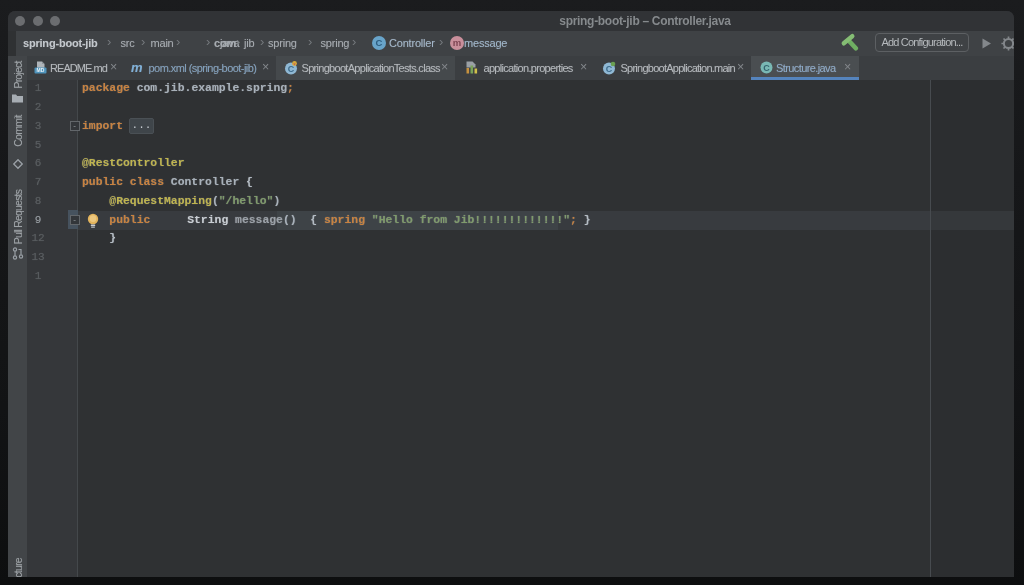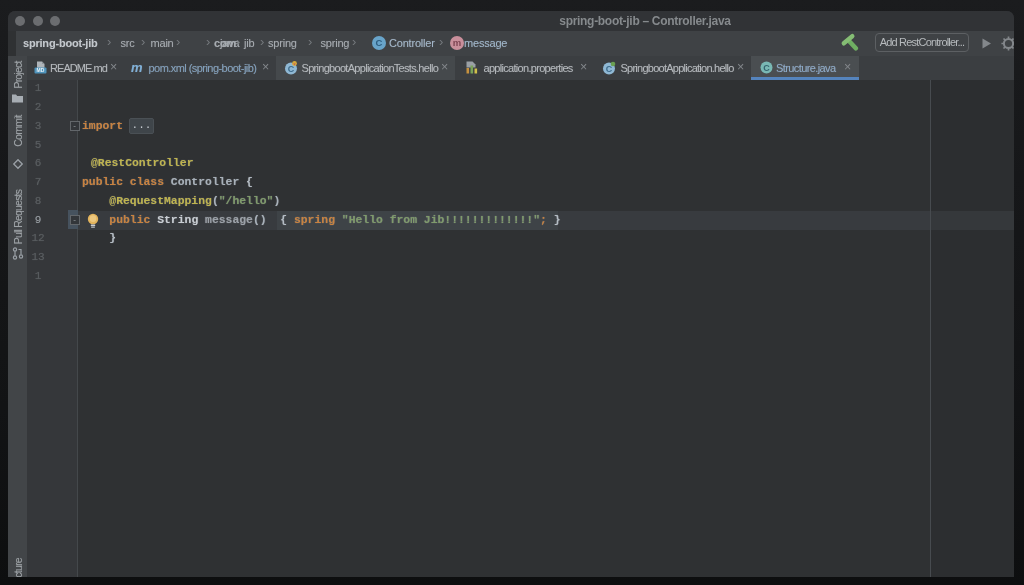--- a/index.html
+++ b/index.html
@@ -29,21 +29,21 @@
   #gutter{position:absolute;left:0;top:0;width:50px;height:497.5px;background:#35373a;border-right:1px solid #44484b;}
   .ln{text-shadow:0 0 1px rgba(200,205,210,0.2);position:absolute;left:0;width:22px;text-align:center;font-family:"Liberation Mono",monospace;
       font-size:11px;color:#585c5f;}
   .code{font-weight:bold;text-shadow:0 0 1.2px rgba(210,210,215,0.38);position:absolute;font-family:"Liberation Mono",monospace;
         font-size:11.4px;line-height:19px;white-space:pre;color:#a8b1ba;}
   .k{color:#c9823f;font-weight:bold;}
   .d{color:#a8b1ba;}
   .an{color:#bfb44e;}
   .s{color:#7f9b6b;}
   .m{color:#9ba1a8;}
-  .cls{color:#c9ced4;font-weight:bold;}
+  .cls{color:#c9ced4;font-weight:bold;margin-left:30px;}
   .br{color:#b4bcc4;font-weight:bold;}
 </style>
 </head>
 <body>
 <div id="win">
 <div id="titlebar">
 <div class="tl" style="left:7.4px;"></div>
 <div class="tl" style="left:24.9px;"></div>
 <div class="tl" style="left:42px;"></div>
 <div id="title">spring-boot-jib – Controller.java</div>
@@ -67,21 +67,21 @@
 <div class="chev" style="left:244px;">›</div>
 <div class="chev" style="left:292px;">›</div>
 <div class="chev" style="left:336px;">›</div>
 <div class="chev" style="left:423px;">›</div>
 <div class="bcico" style="left:356px;background:#68a4ca;color:#2d5d80;">C</div>
 <div class="bcico" style="left:434px;background:#c98f9b;color:#7e4553;">m</div>
 <svg style="position:absolute;left:824px;top:1px;" width="19" height="19" viewBox="0 0 19 19">
 <line x1="9.3" y1="9.3" x2="15.8" y2="16.3" stroke="#6fae62" stroke-width="4.6" stroke-linecap="round"></line>
 <line x1="3.8" y1="11.3" x2="12.3" y2="4.2" stroke="#85bd74" stroke-width="4.4" stroke-linecap="round"></line>
       </svg>
-<div id="addcfg">Add RestController...</div>
+<div id="addcfg">Add Configuration...</div>
 <svg style="position:absolute;left:964px;top:6px;" width="13" height="13" viewBox="0 0 13 13">
 <path d="M2.5 1.5 L11 6.5 L2.5 11.5 Z" fill="#83878b"></path>
       </svg>
 <svg style="position:absolute;left:985px;top:5px;" width="15" height="15" viewBox="0 0 15 15">
 <circle cx="7.5" cy="7.5" r="4.6" fill="none" stroke="#83878b" stroke-width="2"></circle>
 <g stroke="#83878b" stroke-width="1.7">
 <line x1="7.5" y1="0.4" x2="7.5" y2="2.6"></line>
           <line x1="7.5" y1="12.4" x2="7.5" y2="14.6"></line>
 <line x1="0.4" y1="7.5" x2="2.6" y2="7.5"></line>
           <line x1="12.4" y1="7.5" x2="14.6" y2="7.5"></line>
@@ -106,36 +106,36 @@
 <div class="tabx" style="left:83px;">×</div>
 <div class="tabtxt" style="left:104px;color:#7fb0d8;font-weight:bold;font-style:italic;font-size:13px;top:4px;">m</div>
 <div class="tabtxt" style="left:121.5px;color:#81a0bd;letter-spacing:-0.55px;">pom.xml (spring-boot-jib)</div>
 <div class="tabx" style="left:235px;">×</div>
 <svg style="position:absolute;left:257px;top:5px;" width="14" height="14" viewBox="0 0 14 14">
 <circle cx="7" cy="7.5" r="6" fill="#8fb8d4"></circle>
 <text x="7" y="10.8" font-family="Liberation Sans" font-size="9" font-weight="bold" fill="#3c6a8a" text-anchor="middle">C</text>
 <circle cx="10.5" cy="2.5" r="2.4" fill="#d6a93c"></circle>
         <path d="M9.3 2.5 l2.4 0 l-1.2 1.7 z" fill="#c4595c"></path>
       </svg>
-<div class="tabtxt" style="left:274.5px;letter-spacing:-0.7px;">SpringbootApplicationTests.hello</div>
+<div class="tabtxt" style="left:274.5px;letter-spacing:-0.7px;">SpringbootApplicationTests.class</div>
 <div class="tabx" style="left:414px;">×</div>
 <svg style="position:absolute;left:438px;top:5px;" width="14" height="13" viewBox="0 0 14 13">
 <path d="M1.5 0.5 h6 l3 3 v3 h-9 z" fill="#9aa0a5"></path>
 <rect x="1.5" y="7" width="2.6" height="5.5" fill="#c6913f"></rect>
 <rect x="5.5" y="4.5" width="2.6" height="8" fill="#7aa35a"></rect>
 <rect x="9.5" y="7.5" width="2.6" height="5" fill="#cfc04a"></rect>
       </svg>
 <div class="tabtxt" style="left:456.5px;letter-spacing:-0.7px;">application.properties</div>
 <div class="tabx" style="left:553px;">×</div>
 <svg style="position:absolute;left:575px;top:5px;" width="14" height="14" viewBox="0 0 14 14">
 <circle cx="7" cy="7.5" r="6" fill="#8fb8d4"></circle>
 <text x="7" y="10.8" font-family="Liberation Sans" font-size="9" font-weight="bold" fill="#3c6a8a" text-anchor="middle">C</text>
 <circle cx="11" cy="3" r="2.3" fill="#6aa052"></circle>
       </svg>
-<div class="tabtxt" style="left:593.5px;letter-spacing:-0.75px;">SpringbootApplication.hello</div>
+<div class="tabtxt" style="left:593.5px;letter-spacing:-0.75px;">SpringbootApplication.main</div>
 <div class="tabx" style="left:710px;">×</div>
 <svg style="position:absolute;left:733px;top:5px;" width="13" height="13" viewBox="0 0 13 13">
 <circle cx="6.5" cy="6.5" r="6" fill="#79b8b4"></circle>
 <text x="6.5" y="10" font-family="Liberation Sans" font-size="9" font-weight="bold" fill="#35656f" text-anchor="middle">C</text>
       </svg>
 <div class="tabtxt" style="left:749px;color:#8ca9c8;letter-spacing:-0.6px;">Structure.java</div>
 <div class="tabx" style="left:817px;">×</div>
 </div>
 <div id="stripe">
 <div class="vlabel" style="left:9.5px;top:20px;width:120px;text-align:center;margin-left:-60px;margin-top:-7px;color:#9ea3a7;">Project</div>
@@ -157,28 +157,29 @@
       </svg>
 </div>
 <div id="editor">
 <div style="position:absolute;left:43px;top:131px;width:944px;height:19px;background:#383b3f;"></div>
 <div style="position:absolute;left:250px;top:131px;width:281px;height:19px;background:#3e4347;"></div>
 <div id="gutter"></div>
 <div style="position:absolute;left:41px;top:130.5px;width:10px;height:19px;background:#46525e;"></div>
 <div style="position:absolute;left:904px;top:0;width:83px;height:497.5px;background:rgba(0,0,0,0.05);"></div>
 <div id="guide"></div>
 <div class="ln" style="top:-0.1px;line-height:19px;">1</div>
+<div class="code" style="left:55px;top:-0.1px;"><span class="k">package</span><span class="d"> com.jib.example.spring</span><span class="k">;</span></div>
 <div class="ln" style="top:18.6px;line-height:19px;">2</div>
 <div class="ln" style="top:37.4px;line-height:19px;">3</div>
 <div class="code" style="left:55px;top:37.4px;"><span class="k">import</span> </div>
 <div style="position:absolute;left:102px;top:38.9px;width:23px;height:14px;background:#3f454a;border:1px solid #4a5055;border-radius:2px;color:#c6cbd0;font-family:Liberation Mono;font-size:11px;text-align:center;line-height:12px;">...</div>
 <div style="position:absolute;left:42.5px;top:41.9px;width:8px;height:8px;border:1px solid #62666a;background:#33363a;font-size:8px;line-height:7px;text-align:center;color:#9aa0a5;">-</div>
 <div class="ln" style="top:56.1px;line-height:19px;">5</div>
 <div class="ln" style="top:74.8px;line-height:19px;">6</div>
-<div class="code" style="left:64px;top:74.8px;"><span class="an">@RestController</span></div>
+<div class="code" style="left:55px;top:74.8px;"><span class="an">@RestController</span></div>
 <div class="ln" style="top:93.6px;line-height:19px;">7</div>
 <div class="code" style="left:55px;top:93.6px;"><span class="k">public class</span><span class="d"> Controller </span><span class="br">{</span></div>
 <div class="ln" style="top:112.3px;line-height:19px;">8</div>
 <div class="code" style="left:55px;top:112.3px;">    <span class="an">@RequestMapping</span><span class="d">(</span><span class="s">"/hello"</span><span class="d">)</span></div>
 <div class="ln" style="top:131.0px;line-height:19px;color:#9aa0a5;">9</div>
 <div class="code" style="left:55px;top:131.0px;">    <span class="k">public</span> <span class="cls">String</span> <span class="m">message</span><span class="d">()</span>  <span class="br">{</span> <span class="k">spring</span> <span class="s">"Hello from Jib!!!!!!!!!!!!!"</span><span class="k">;</span> <span class="br">}</span></div>
 <div style="position:absolute;left:42.5px;top:135.5px;width:8px;height:8px;border:1px solid #62666a;background:#33363a;font-size:8px;line-height:7px;text-align:center;color:#9aa0a5;">-</div>
 <svg style="position:absolute;left:59px;top:133.0px;" width="14" height="16" viewBox="0 0 14 16">
 <circle cx="7" cy="6" r="5.2" fill="#e2b35c"></circle>
 <circle cx="7" cy="5.6" r="3.4" fill="#ecc77e"></circle>

